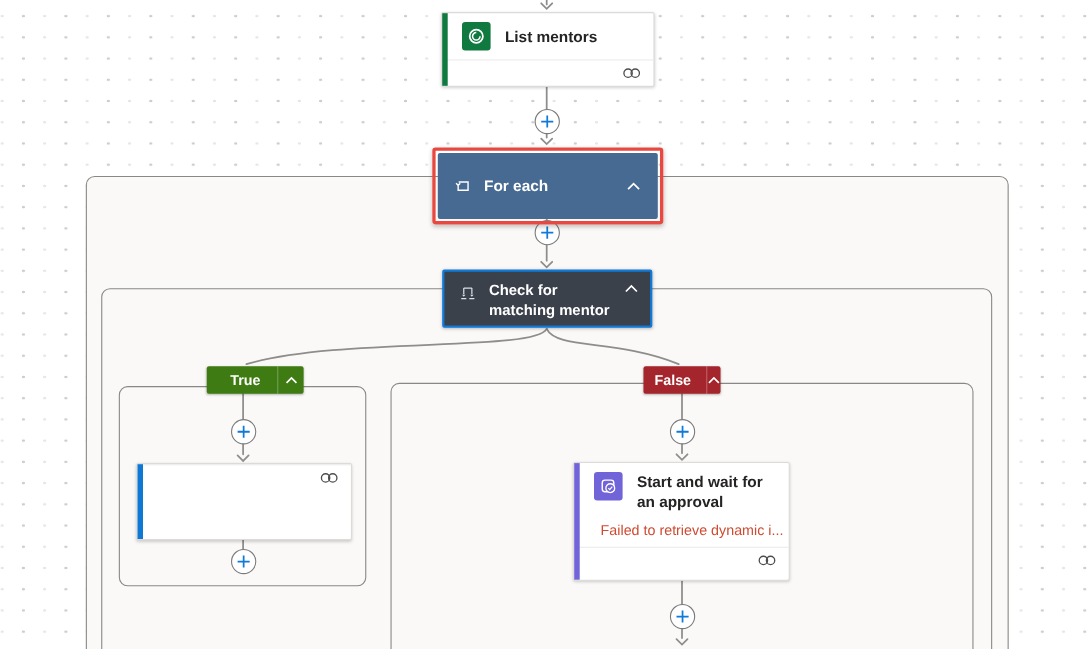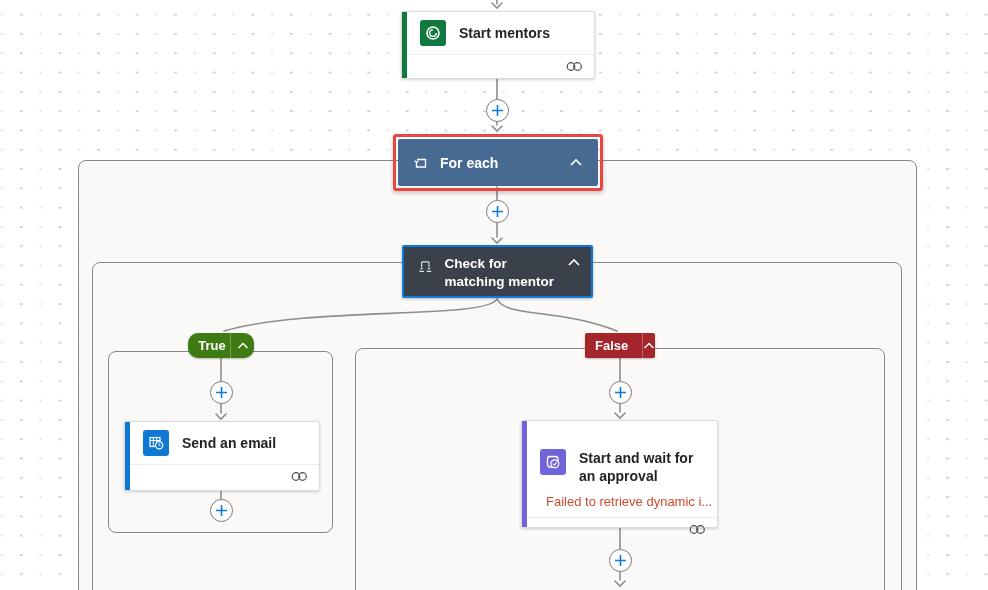--- a/index.html
+++ b/index.html
@@ -46,21 +46,21 @@
   .card-title { font-size:14px; font-weight:700; color:#252423; line-height:1.3; }
   .conn-icon-box { width:26px; height:26px; border-radius:3px; flex:0 0 26px;
                    display:flex; align-items:center; justify-content:center; }
   .card-foot { border-top:1px solid #ececec; height:23px; display:flex;
                align-items:center; justify-content:flex-end; padding:0 10px; }
   .err-row { display:flex; align-items:center; gap:7px; padding:1px 12px 8px 17px;
              font-size:13px; color:#ce4a31; white-space:nowrap; }
 
   
   .selection-outline {
-    position:absolute; left:393px; top:134px; width:210px; height:57px;
+    position:absolute; left:393px; top:134px; width:210px; height:70px;
     border:3px solid #e8483f; border-radius:3px; z-index:11;
     padding:2px; box-shadow:0 2px 4px rgba(0,0,0,.22);
   }
   .scope-header {
     width:100%; height:100%; background:#476a92; border-radius:2px;
     display:flex; align-items:center; gap:11px; padding:0 15px;
     color:#fff; font-size:14px; font-weight:700; cursor:pointer;
   }
   .chev { margin-left:auto; display:flex; align-items:center; cursor:pointer; }
 
@@ -78,21 +78,21 @@
 
   
   .badge {
     position:absolute; top:333px; height:25px; border-radius:2px; z-index:11;
     display:flex; align-items:stretch; color:#fff; font-size:13px; font-weight:700;
     box-shadow:0 1px 2px rgba(0,0,0,.25); cursor:pointer;
   }
   .badge-label { flex:1; display:flex; align-items:center; justify-content:center; padding:0 4px 0 10px; }
   .badge-chev  { width:24px; display:flex; align-items:center; justify-content:center;
                  border-left:1px solid rgba(255,255,255,.28); }
-  .badge-true  { left:188px; width:66px; background:#3e7c13;border-radius:10px; }
+  .badge-true  { left:188px; width:88px; background:#3e7c13; }
   .badge-false { left:585px; width:70px; background:#a4262c;gap:10px; }
 </style>
 </head>
 <body>
 
 <div class="canvas">
 
   <div class="scope scope-foreach"></div>
   <div class="scope scope-condition"></div>
   <div class="scope scope-true"></div>
@@ -123,21 +123,21 @@
 
   <div class="card" style="left:401px; top:11px; width:194px; height:68px;">
     <div class="card-accent" style="background:#10793f;"></div>
     <div class="card-head">
       <span class="conn-icon-box" style="background:#10793f;">
         <svg width="18" height="18" viewBox="0 0 18 18">
           <circle cx="9" cy="9" r="6" fill="none" stroke="#fff" stroke-width="1.6"></circle>
           <path d="M9,5.6 a3.4,3.4 0 1 0 3.4,3.4" fill="none" stroke="#fff" stroke-width="1.4"></path>
         </svg>
       </span>
-      <span class="card-title">Start mentors</span>
+      <span class="card-title">List mentors</span>
     </div>
     <div class="card-foot">
       <svg width="19" height="13" viewBox="0 0 19 13">
         <circle cx="6" cy="6.5" r="3.8" fill="none" stroke="#4d4d4d" stroke-width="1.2"></circle>
         <circle cx="12.5" cy="6.5" r="3.8" fill="none" stroke="#4d4d4d" stroke-width="1.2"></circle>
       </svg>
     </div>
   </div>
 
   <div class="selection-outline">
@@ -181,42 +181,31 @@
     <span class="badge-label">False</span>
     <span class="badge-chev">
       <svg width="12" height="8" viewBox="0 0 12 8">
           <polyline points="1.5,6 6,1.5 10.5,6" fill="none" stroke="#fff" stroke-width="1.5"></polyline>
         </svg>
     </span>
   </div>
 
   <div class="card" style="left:124px; top:421px; width:196px; height:70px;">
     <div class="card-accent" style="background:#0f78d4;"></div>
-    <div class="card-head">
-      <span class="conn-icon-box" style="background:#0f78d4;">
-        <svg width="18" height="18" viewBox="0 0 18 18">
-          <rect x="3" y="3.5" width="10" height="9" fill="none" stroke="#fff" stroke-width="1.2"></rect>
-          <path d="M3,6.5 H13 M6.3,3.5 V12.5 M9.6,3.5 V12.5" stroke="#fff" stroke-width="1"></path>
-          <circle cx="12.2" cy="11.2" r="3.6" fill="#0f78d4" stroke="#fff" stroke-width="1.2"></circle>
-          <path d="M12.2,9.6 V11.3 H13.7" fill="none" stroke="#fff" stroke-width="1"></path>
-        </svg>
-      </span>
-      <span class="card-title">Send an email</span>
-    </div>
     <div class="card-foot">
       <svg width="19" height="13" viewBox="0 0 19 13">
         <circle cx="6" cy="6.5" r="3.8" fill="none" stroke="#4d4d4d" stroke-width="1.2"></circle>
         <circle cx="12.5" cy="6.5" r="3.8" fill="none" stroke="#4d4d4d" stroke-width="1.2"></circle>
       </svg>
     </div>
   </div>
 
   <div class="card" style="left:521px; top:420px; width:197px; height:108px;">
     <div class="card-accent" style="background:#7163d8;"></div>
-    <div class="card-head" style="align-items:flex-start; padding-top:28px;">
+    <div class="card-head" style="align-items:flex-start; padding-top:8px;">
       <span class="conn-icon-box" style="background:#7163d8;">
         <svg width="18" height="18" viewBox="0 0 18 18">
           <rect x="3.5" y="3.5" width="10.5" height="10.5" rx="2.5" fill="none" stroke="#fff" stroke-width="1.3"></rect>
           <circle cx="10.8" cy="10.8" r="4" fill="#7163d8" stroke="#fff" stroke-width="1.2"></circle>
           <path d="M9,10.8 l1.3,1.3 2.3,-2.7" fill="none" stroke="#fff" stroke-width="1.1"></path>
         </svg>
       </span>
       <span class="card-title" style="width:130px;">Start and wait for an approval</span>
     </div>
     <div class="err-row">

